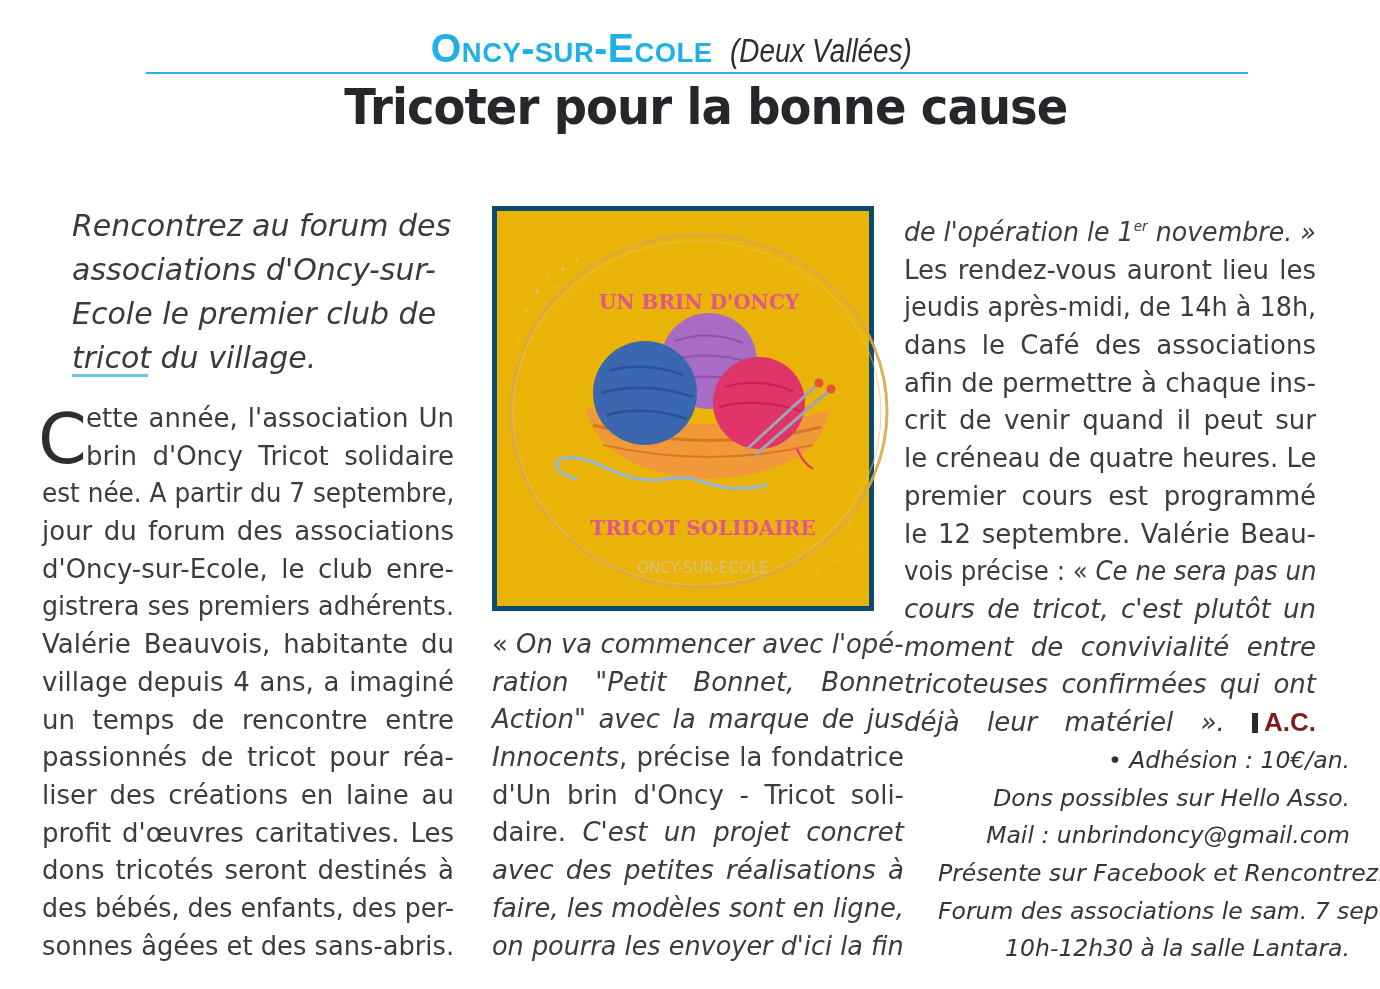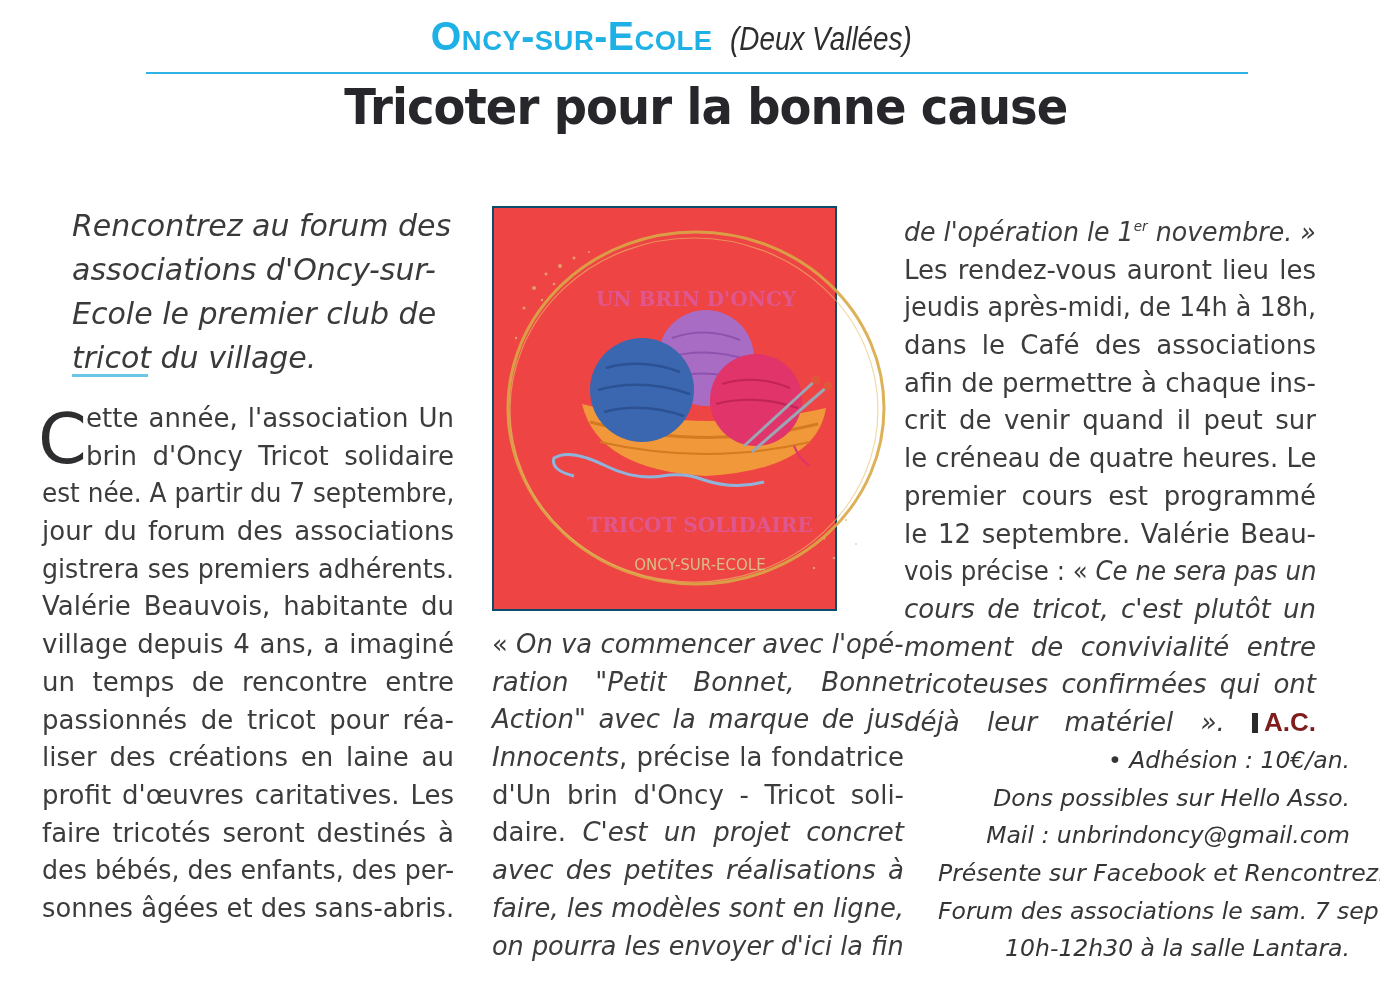--- a/index.html
+++ b/index.html
@@ -1,21 +1,21 @@
 <!DOCTYPE html>
 <html><head>
   <meta charset="utf-8">
   <style>
     html, body { margin: 0; padding: 0; background: #ffffff; }
     body {
       width: 1380px; height: 989px; position: relative; overflow: hidden;
       font-family: "DejaVu Sans", sans-serif; color: #3a3a3c;
     }
     .kicker {
-      position: absolute; left: 0; top: 14px; width: 1380px; text-align: center;
+      position: absolute; left: 0; top: 26px; width: 1380px; text-align: center;
       white-space: nowrap;
     }
     .kicker .town {
       font-family: "Liberation Sans", sans-serif; font-weight: bold;
       color: #1fb0e6; font-size: 40px; font-variant: small-caps; letter-spacing: 0.5px;
       display: inline-block; transform: scaleX(0.98); vertical-align: baseline;
     }
     .kicker .sub {
       font-family: "Liberation Sans", sans-serif; font-style: italic;
       color: #2e2e30; font-size: 34px; margin-left: 14px;
@@ -53,22 +53,22 @@
     }
     .col1 { left: 42px; top: 400px; width: 412px; }
     .dropcap {
       position: absolute; left: -4px; top: 4px; font-size: 70px; line-height: 70px;
       color: #2e2e30; font-family: "DejaVu Sans", sans-serif;
     }
     .indent { padding-left: 44px; }
 
     
     .photo-frame {
-      position: absolute; left: 492px; top: 206px; width: 345px; height: 405px;
-      border: 2px solid #0c4a6e; background: #ef4444; box-sizing: border-box;
+      position: absolute; left: 492px; top: 206px; width: 382px; height: 405px;
+      border: 5px solid #0c4a6e; background: #eab308; box-sizing: border-box;
     }
     .col2 { left: 492px; top: 626px; width: 412px; }
 
     
     .col3 { left: 904px; top: 214px; width: 412px; }
     .info { left: 938px; top: 742px; width: 412px; }
     .info .line { font-style: italic; font-size: 23.5px; color: #353537; }
     .signature { font-family: "Liberation Sans", sans-serif; font-weight: bold; font-style: normal; color: #7f1d1d; }
     .sig-bar { display: inline-block; width: 6px; height: 20px; background: #2a2a2c; margin-right: 6px; vertical-align: -2px; }
     sup { font-size: 14px; line-height: 0; }
@@ -90,28 +90,29 @@
 </div>
 <div class="chapo-underline"></div>
 
 <div class="col col1">
   <span class="dropcap">C</span>
   <div class="lines" id="col1-lines">
       <span class="line indent">ette année, l'association Un</span>
       <span class="line indent">brin d'Oncy Tricot solidaire</span>
       <span class="line" style="transform: scaleX(0.952); transform-origin: left center;">est née. A partir du 7 septembre,</span>
       <span class="line">jour du forum des associations</span>
+      <span class="line">d'Oncy-sur-Ecole, le club enre-</span>
       <span class="line" style="transform: scaleX(0.974); transform-origin: left center;">gistrera ses premiers adhérents.</span>
       <span class="line">Valérie Beauvois, habitante du</span>
       <span class="line">village depuis 4 ans, a imaginé</span>
       <span class="line">un temps de rencontre entre</span>
       <span class="line">passionnés de tricot pour réa-</span>
       <span class="line">liser des créations en laine au</span>
       <span class="line">profit d'œuvres caritatives. Les</span>
-      <span class="line">faire tricotés seront destinés à</span>
+      <span class="line">dons tricotés seront destinés à</span>
       <span class="line" style="transform: scaleX(0.974); transform-origin: left center;">des bébés, des enfants, des per-</span>
       <span class="line last" style="transform: scaleX(0.99); transform-origin: left center;">sonnes âgées et des sans-abris.</span>
     </div>
 </div>
 
 <div class="photo-frame">
   <svg width="399" height="399" viewBox="0 0 399 399">
 
     <g fill="#e3c27a" opacity="0.7">
       <circle cx="40" cy="80" r="2"></circle>

